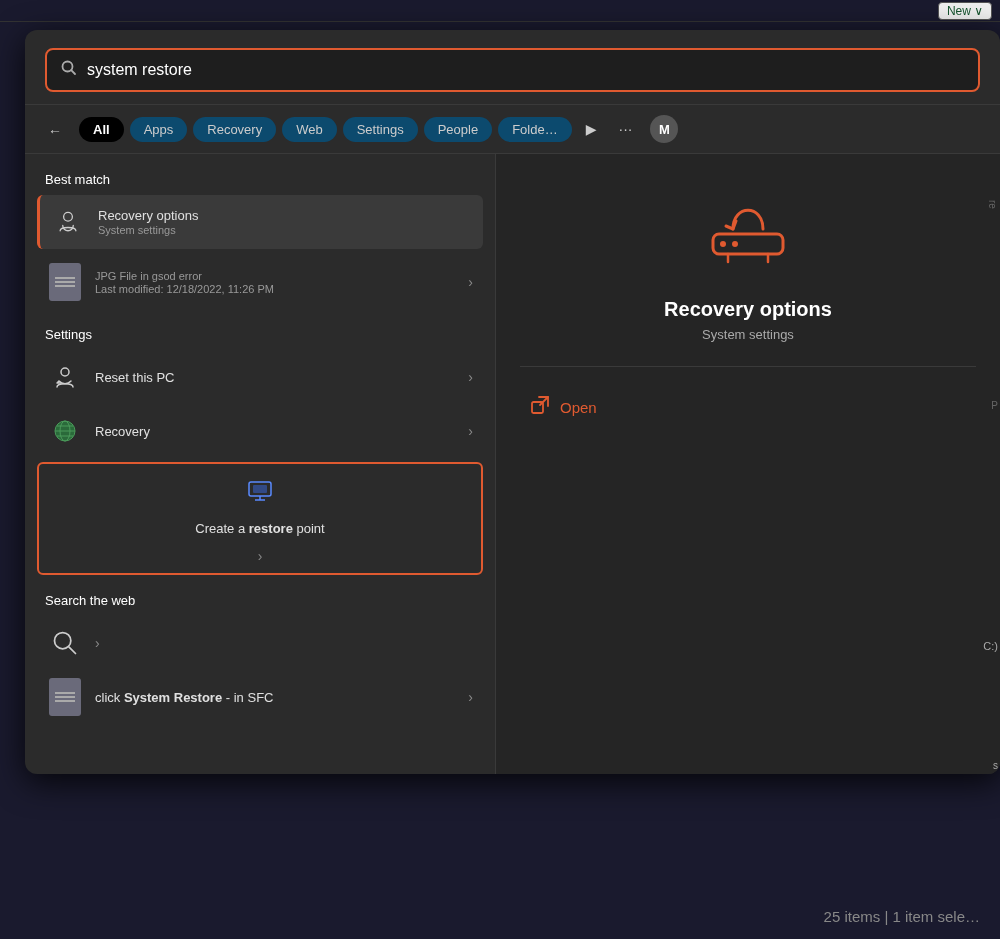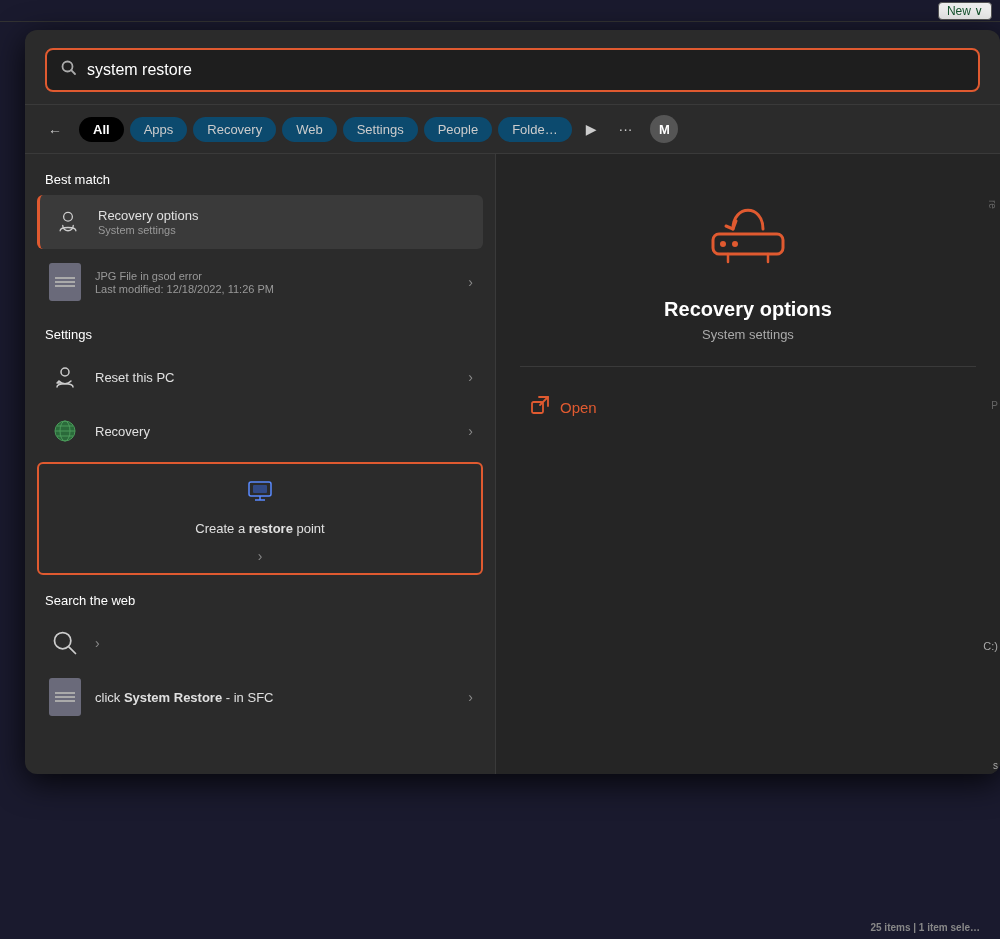--- a/index.html
+++ b/index.html
@@ -316,25 +316,24 @@
     .results-panel::-webkit-scrollbar-track {
       background: transparent;
     }
     .results-panel::-webkit-scrollbar-thumb {
       background: #555;
       border-radius: 3px;
     }
 
     .bottom-status {
       position: absolute;
-      bottom: 6px;
+      bottom: 14px;
       right: 20px;
       color: #888;
-      font-size: 10px;
-      font-weight: bold;
+      font-size: 15px;
     }
   </style>
 </head>
 <body>
 
 <div class="taskbar-area">
   <button class="new-button">New ∨</button>
 </div>
 
 <div class="search-overlay">

